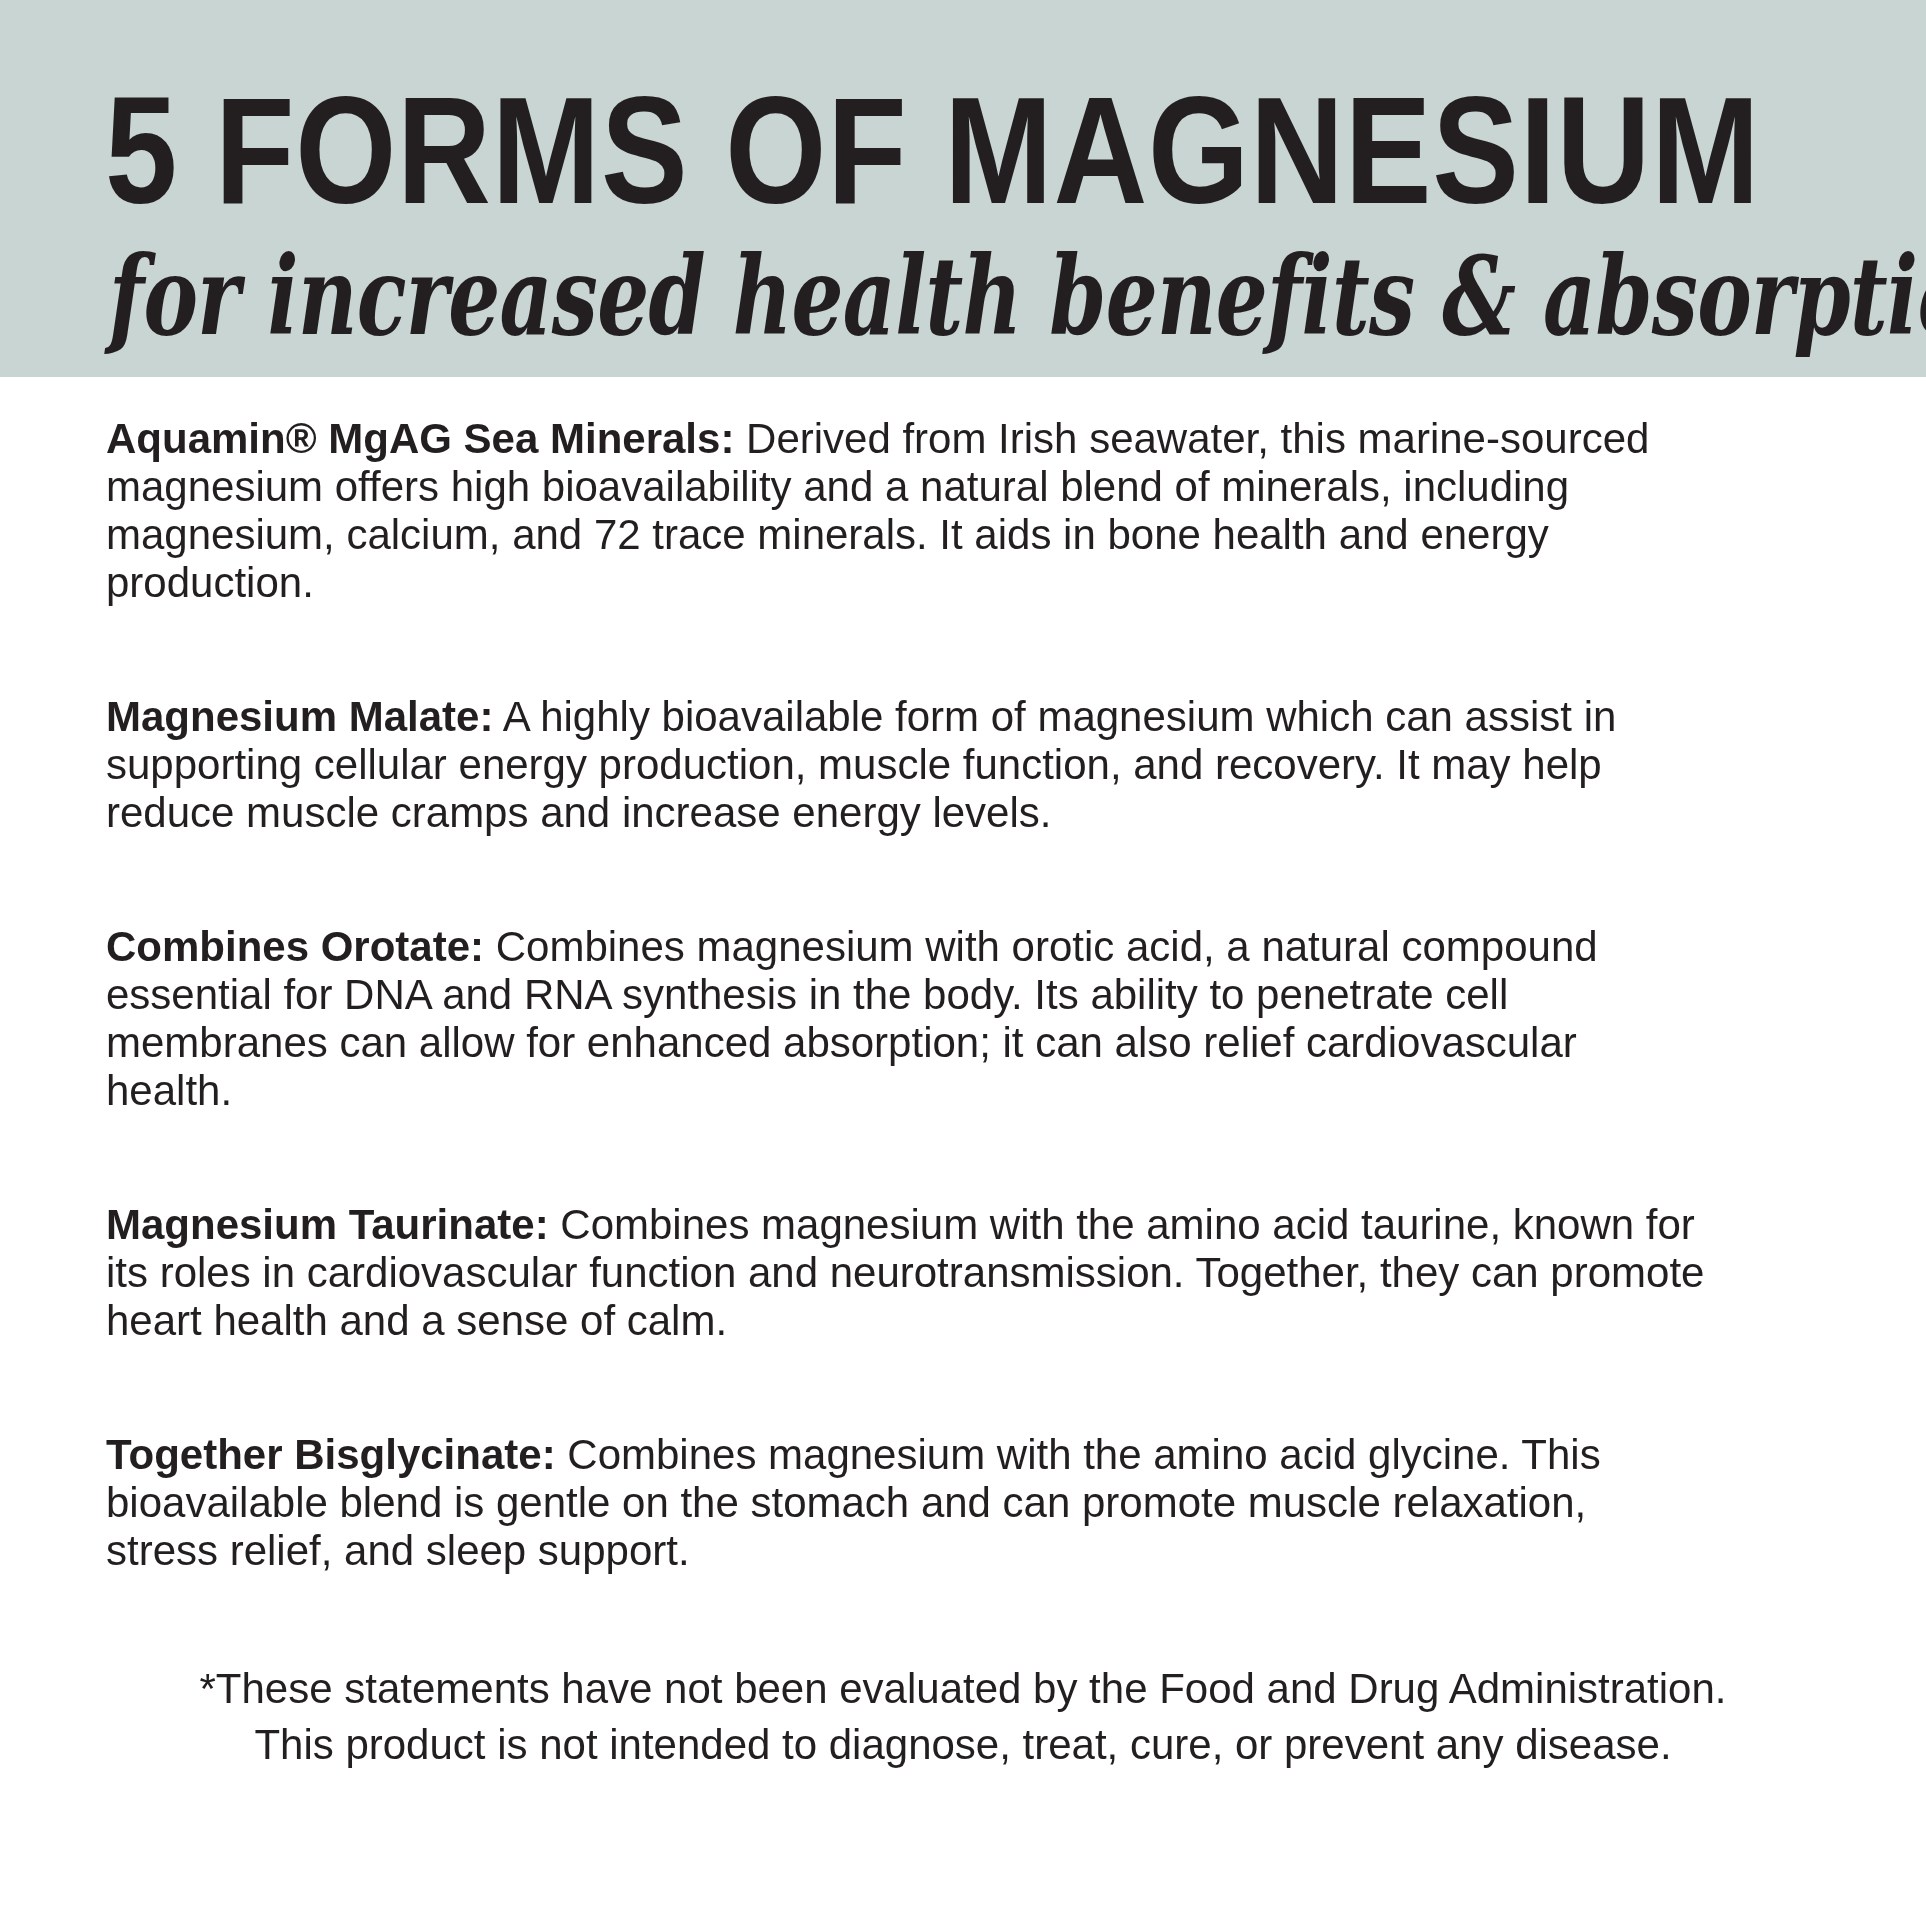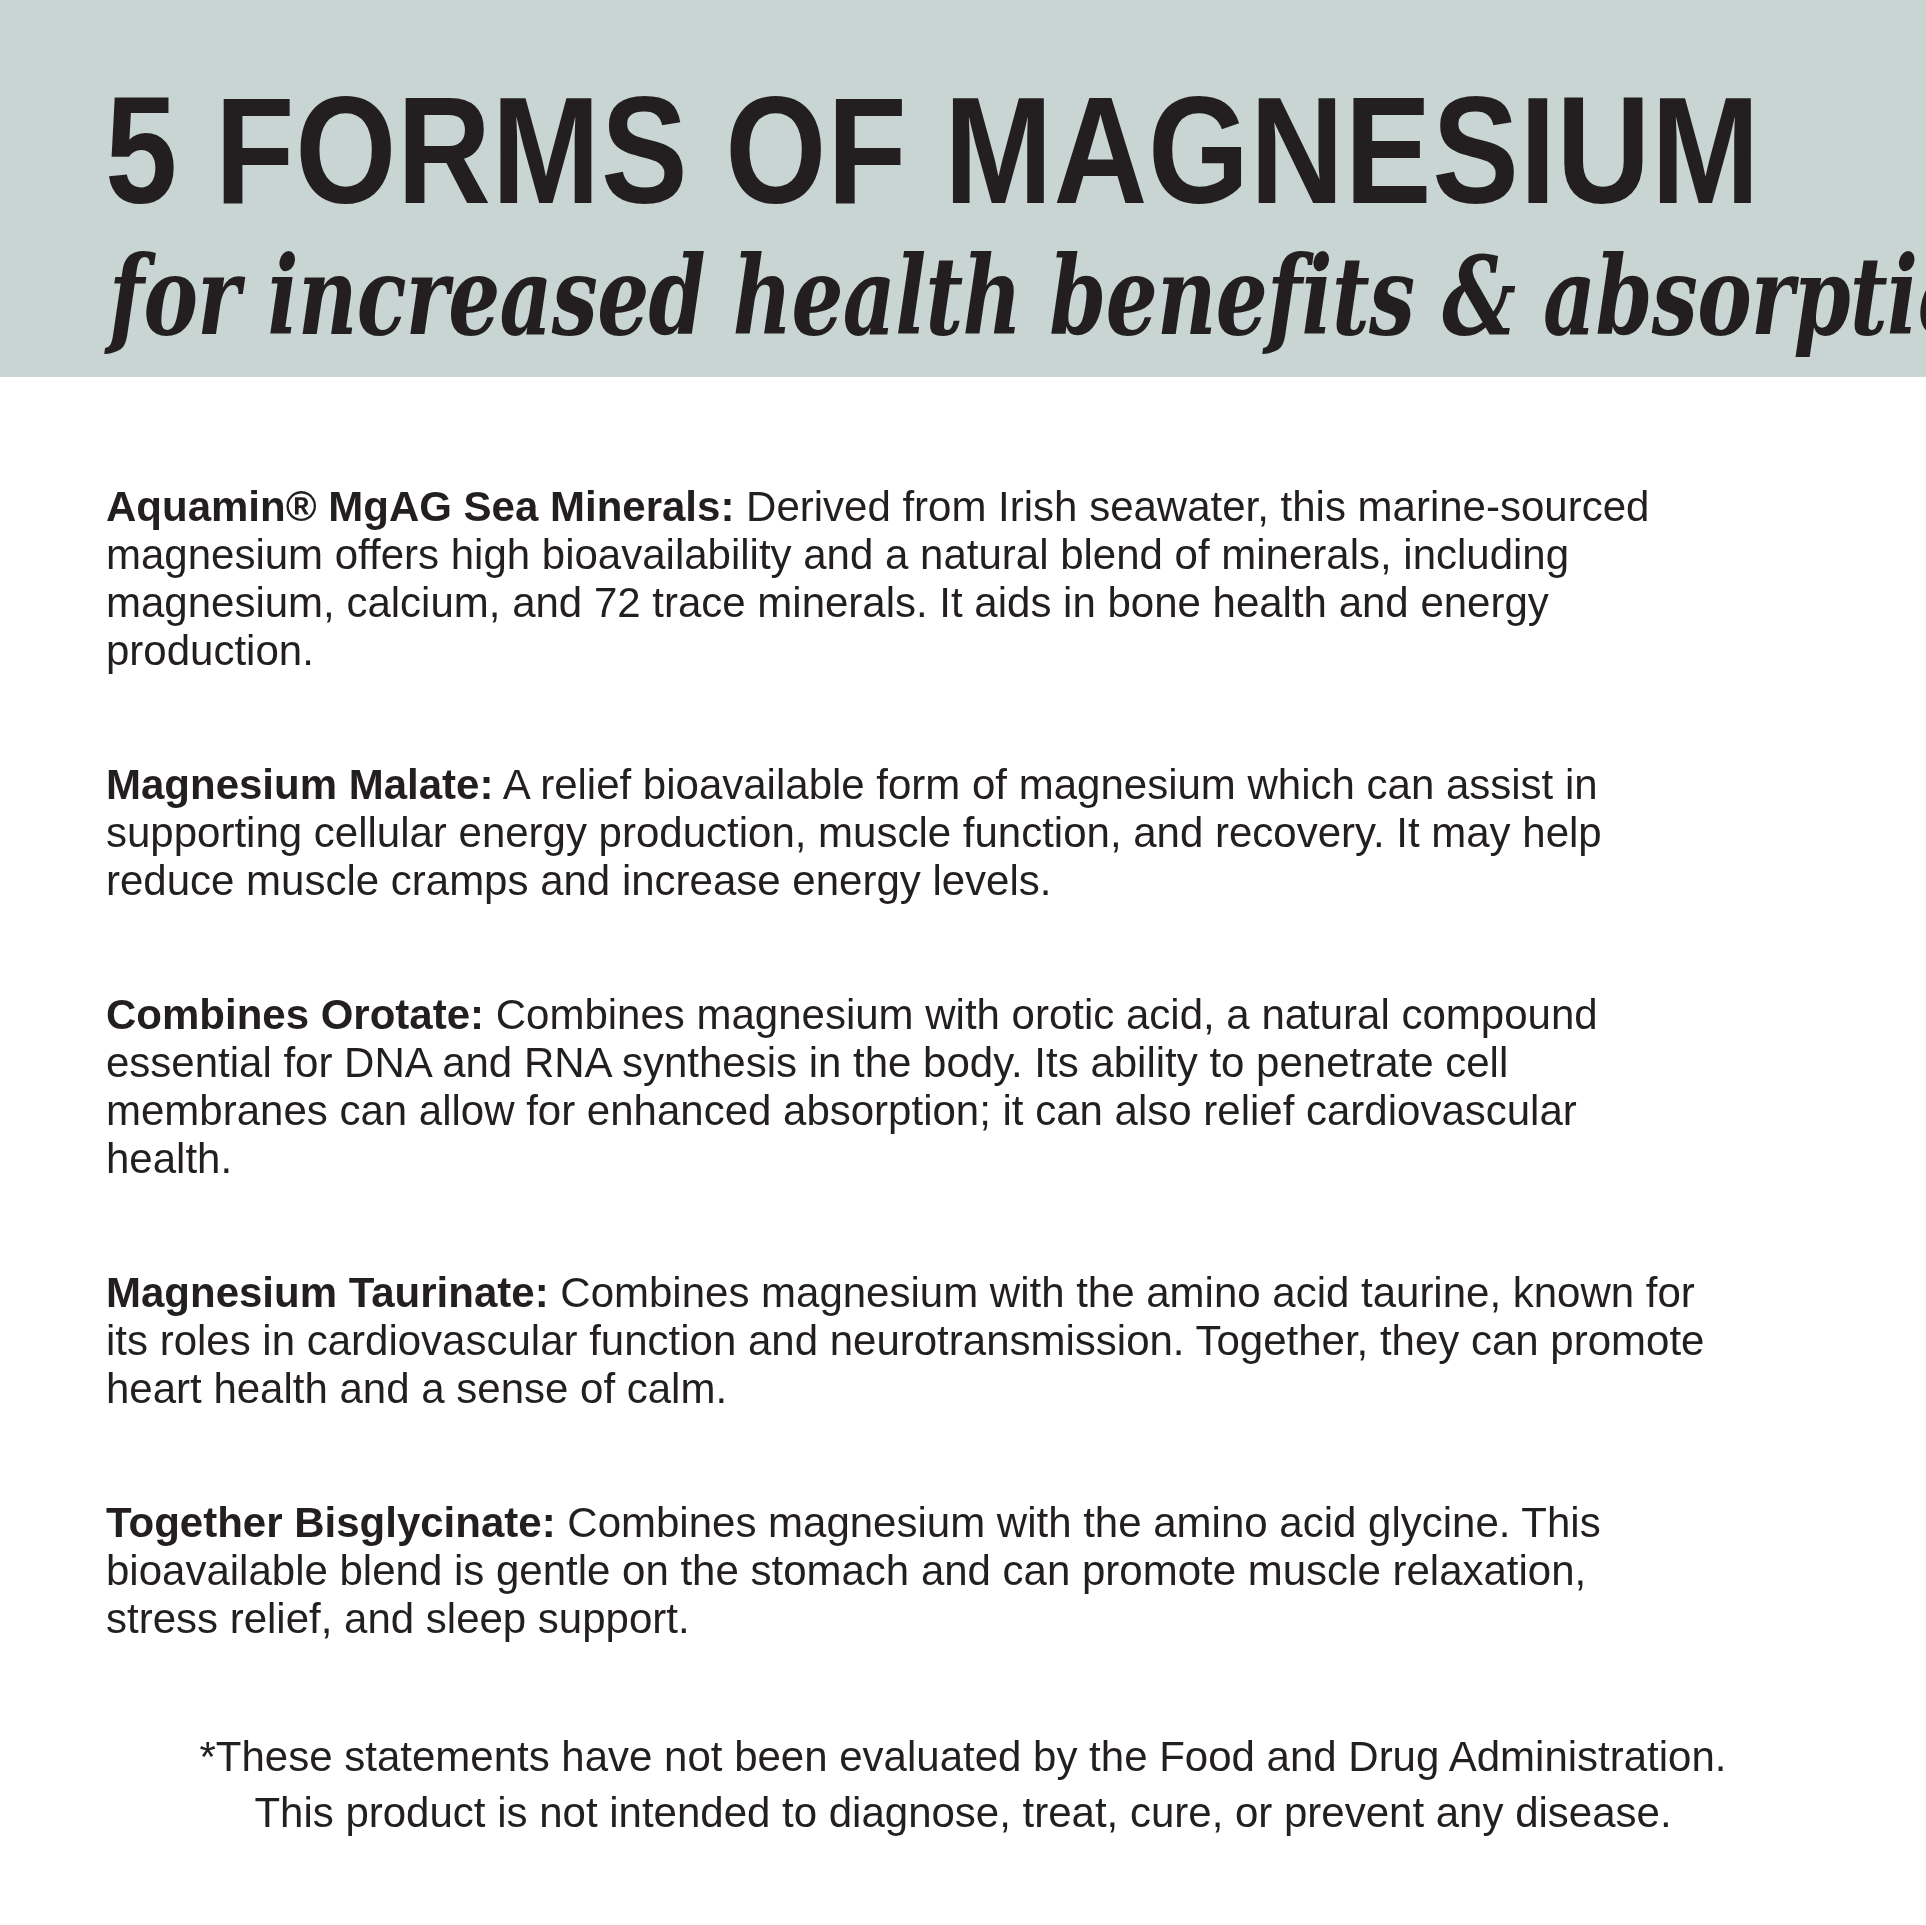--- a/index.html
+++ b/index.html
@@ -45,21 +45,21 @@
     font-weight: bold;
     font-size: 109px;
     line-height: 1.1;
     letter-spacing: -0.9px;
     color: #231f20;
     white-space: nowrap;
     transform: scaleX(0.75);
     transform-origin: 0 0;
   }
   .content {
-    padding: 106px 106px 0 106px;
+    padding: 38px 106px 0 106px;
     color: #231f20;
   }
   .para {
     font-size: 42px;
     line-height: 48px;
     margin: 0 0 86px 0;
   }
   .para .line {
     white-space: nowrap;
   }
@@ -89,21 +89,21 @@
   <div class="content" style="color: rgb(35, 31, 32);">
 
     <div class="para">
       <div class="line"><span class="lead">Aquamin® MgAG Sea Minerals:</span><span> Derived from Irish seawater, this marine-sourced</span></div>
       <div class="line">magnesium offers high bioavailability and a natural blend of minerals, including</div>
       <div class="line">magnesium, calcium, and 72 trace minerals. It aids in bone health and energy</div>
       <div class="line">production.</div>
     </div>
 
     <div class="para">
-      <div class="line"><span class="lead">Magnesium Malate:</span><span> A relief bioavailable form of magnesium which can assist in</span></div>
+      <div class="line"><span class="lead">Magnesium Malate:</span><span> A highly bioavailable form of magnesium which can assist in</span></div>
       <div class="line">supporting cellular energy production, muscle function, and recovery. It may help</div>
       <div class="line">reduce muscle cramps and increase energy levels.</div>
     </div>
 
     <div class="para">
       <div class="line"><span class="lead">Combines Orotate:</span><span> Combines magnesium with orotic acid, a natural compound</span></div>
       <div class="line">essential for DNA and RNA synthesis in the body. Its ability to penetrate cell</div>
       <div class="line">membranes can allow for enhanced absorption; it can also relief cardiovascular</div>
       <div class="line">health.</div>
     </div>

